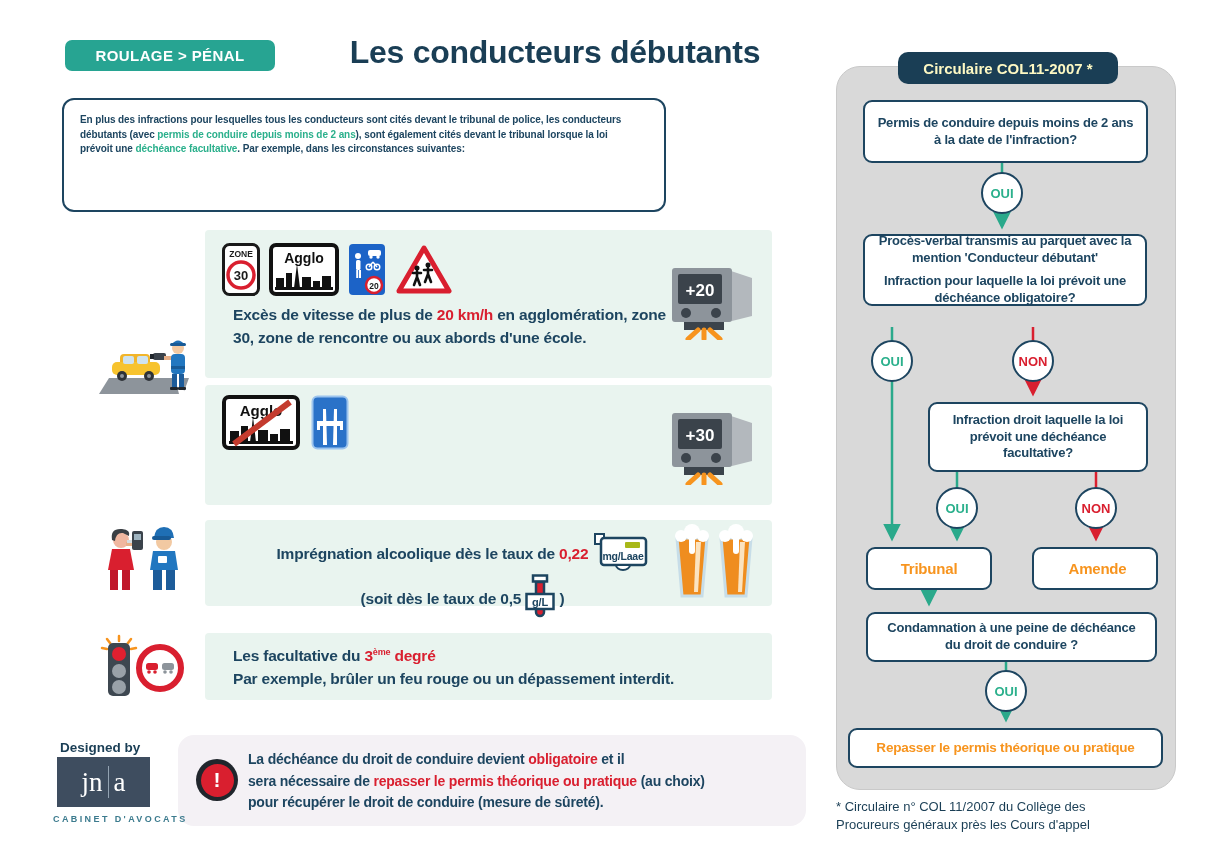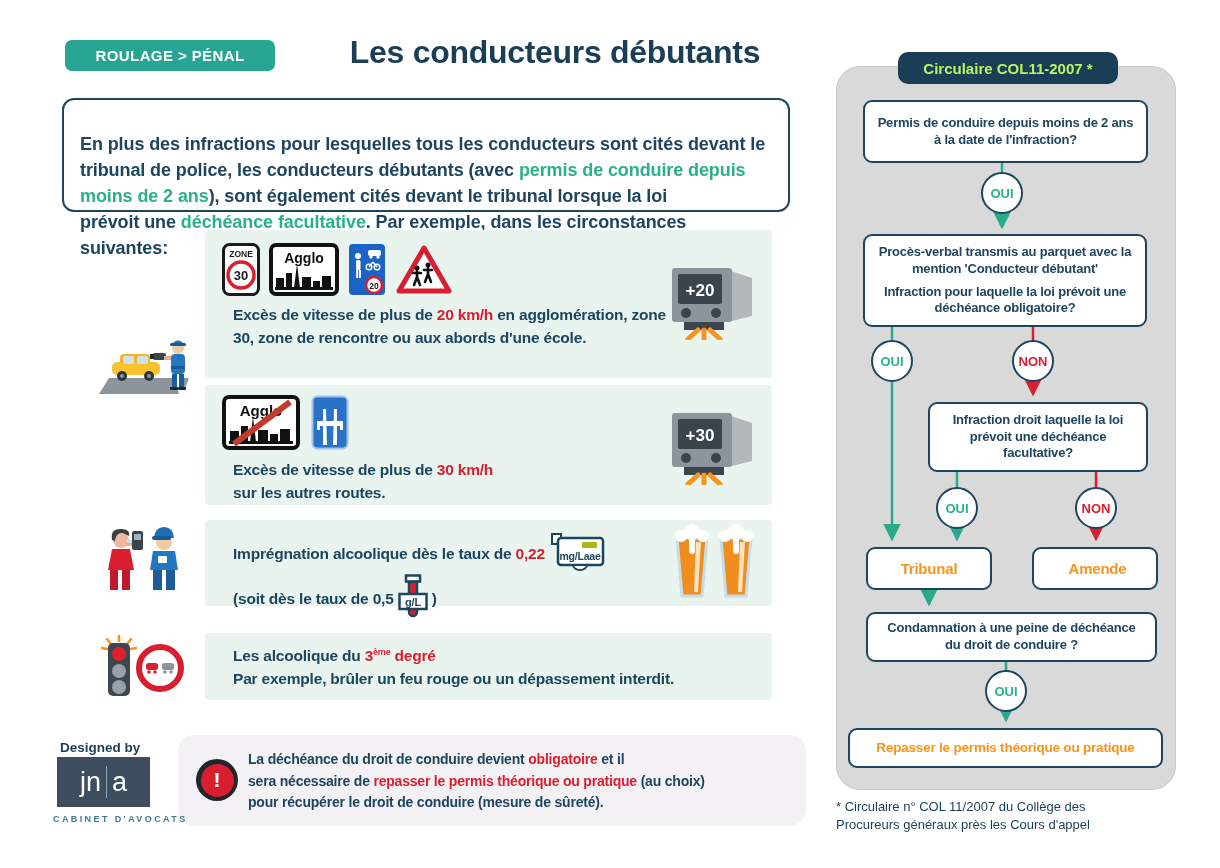--- a/index.html
+++ b/index.html
@@ -9,52 +9,52 @@
   .teal{color:#2bb08c;}
   .red{color:#d91f2f;}
   .orange{color:#f7941e;}
 
   .top-badge{position:absolute;left:65px;top:40px;width:210px;height:31px;background:#27a492;
              border-radius:7px;display:flex;align-items:center;justify-content:center;
              color:#fff;font-weight:bold;font-size:15px;letter-spacing:.4px;text-align:right;}
   .main-title{position:absolute;left:318px;top:34px;width:474px;text-align:center;
               font-size:32px;font-weight:bold;color:#1a3e55;letter-spacing:-.3px;}
 
-  .intro{position:absolute;left:62px;top:98px;width:728px;height:114px;box-sizing:border-box;
-         border:2px solid #1d4560;border-radius:12px;padding:31px 16px;
-         font-size:18px;font-weight:bold;line-height:1.45;letter-spacing:-.1px;}
+  .intro{position:absolute;left:62px;top:98px;width:604px;height:114px;box-sizing:border-box;
+         border:2px solid #1d4560;border-radius:12px;padding:13px 16px;
+         font-size:10px;font-weight:bold;line-height:1.45;letter-spacing:-.1px;}
 
   .row{position:absolute;left:205px;width:567px;background:#e9f4ef;border-radius:4px;box-sizing:border-box;}
   .signs{display:flex;align-items:flex-end;gap:9px;}
   .row-text{font-weight:bold;font-size:15.5px;letter-spacing:-.2px;line-height:1.5;color:#1d4560;}
   .row-text sup{font-size:9px;}
   .radar{position:absolute;}
 
   .warn-box{position:absolute;left:178px;top:735px;width:628px;height:91px;background:#f4f1f5;
             border-radius:16px;box-sizing:border-box;}
   .warn-icon{position:absolute;left:18px;top:24px;width:42px;height:42px;border-radius:50%;
              background:#20262c;display:flex;align-items:center;justify-content:center;}
   .warn-icon .inner{width:33px;height:33px;border-radius:50%;background:#d91f2f;display:flex;
              align-items:center;justify-content:center;color:#fff;font-weight:bold;font-size:21px;}
   .warn-text{position:absolute;left:70px;top:14px;width:545px;font-weight:bold;font-size:14px;
              letter-spacing:-.2px;line-height:1.55;}
 
   .designed{position:absolute;left:60px;top:740px;font-size:13.5px;font-weight:bold;color:#1a3e55;}
   .logo-box{position:absolute;left:57px;top:757px;width:93px;height:50px;background:#3e4d5f;
             display:flex;align-items:center;justify-content:center;color:#fff;
-            font-family:Liberation Sans, sans-serif;font-size:27px;}
+            font-family:Liberation Serif, serif;font-size:27px;}
   .logo-box .divider{display:inline-block;width:1px;height:32px;background:#93a3b2;margin:0 5px;}
   .tagline{position:absolute;left:53px;top:814px;width:160px;font-size:9px;font-weight:bold;
            letter-spacing:2.4px;color:#3c7b8e;}
 
   .panel{position:absolute;left:836px;top:66px;width:340px;height:724px;background:#d9d9d9;
          border:1px solid #c9c9c9;border-radius:24px;box-sizing:border-box;}
   .panel-badge{position:absolute;left:898px;top:52px;width:220px;height:32px;background:#1a3e55;
                border-radius:10px;display:flex;align-items:center;justify-content:center;
-               color:#bef264;font-weight:bold;font-size:15px;z-index:3;}
+               color:#fef9c3;font-weight:bold;font-size:15px;z-index:3;}
   #flow-svg{position:absolute;left:836px;top:66px;z-index:1;}
   .flow-box{position:absolute;background:#fff;border:2px solid #1d4560;border-radius:9px;
             display:flex;flex-direction:column;align-items:center;justify-content:center;
             text-align:center;font-weight:bold;color:#1d4560;font-size:13px;letter-spacing:-.2px;
             line-height:1.3;padding:4px 10px;box-sizing:border-box;z-index:2;}
   .flow-circle{position:absolute;width:42px;height:42px;border-radius:50%;background:#fff;
                border:2.5px solid #1d4560;display:flex;align-items:center;justify-content:center;
                font-weight:bold;font-size:13px;box-sizing:border-box;z-index:2;}
   .footnote{position:absolute;left:836px;top:798px;width:340px;text-align:left;
             font-size:13px;line-height:1.35;color:#1a3e55;}
@@ -229,42 +229,38 @@
         <rect x="1.5" y="1.5" width="35" height="52" rx="5" fill="#2a72c8" stroke="#9cc4ee" stroke-width="2"></rect>
         <g fill="#fff">
           <polygon points="12,50 16,50 15,14 12,14"></polygon>
           <polygon points="22,50 26,50 26,14 23,14"></polygon>
           <rect x="6" y="26" width="26" height="5"></rect>
           <rect x="6" y="31" width="3" height="4"></rect>
             <rect x="29" y="31" width="3" height="4"></rect>
         </g>
       </svg>
     </div>
-    <div class="row-text" style="margin:0 100px 0 28px;">
-      <span>Excès de vitesse de plus de </span><span class="red">30 km/h</span><br>
-      <span>sur les autres routes.</span>
-    </div>
     <svg class="radar" style="right:16px;top:26px;" width="86" height="74" viewBox="0 0 86 74">
       <polygon points="58,4 82,12 82,50 58,56" fill="#b3b8bd"></polygon>
       <rect x="2" y="2" width="60" height="54" rx="3" fill="#8d949b"></rect>
       <rect x="8" y="8" width="44" height="30" rx="2" fill="#3b434b"></rect>
       <text x="30" y="30" font-size="17" font-weight="bold" fill="#fff" text-anchor="middle">+30</text>
       <circle cx="16" cy="47" r="5" fill="#3b434b"></circle>
         <circle cx="46" cy="47" r="5" fill="#3b434b"></circle>
       <rect x="14" y="56" width="40" height="8" fill="#3b434b"></rect>
       <g stroke="#f7941e" stroke-width="5" stroke-linecap="round">
         <line x1="28" y1="64" x2="18" y2="73"></line>
           <line x1="34" y1="64" x2="34" y2="73"></line>
           <line x1="40" y1="64" x2="50" y2="73"></line>
       </g>
     </svg>
   </div>
 
   <div class="row" style="top:520px;height:86px;">
-    <div class="row-text" style="padding:12px 80px 0 28px;">
+    <div class="row-text" style="padding:12px 80px 0 28px;text-align:center;">
       <span>Imprégnation alcoolique dès le taux de </span><span class="red">0,22</span>
       <svg width="56" height="42" viewBox="0 0 56 42" style="vertical-align:-15px">
         <rect x="3" y="2" width="9" height="10" fill="#fff" stroke="#1d4560" stroke-width="2"></rect>
         <rect x="9" y="6" width="45" height="27" rx="3" fill="#fff" stroke="#1d4560" stroke-width="2.5"></rect>
         <rect x="33" y="10" width="15" height="6" rx="1" fill="#a8b818"></rect>
         <text x="31" y="28" font-size="10.5" font-weight="bold" fill="#1d4560" text-anchor="middle">mg/Laae</text>
         <path d="M24,33 a7,5 0 0 0 14,0 Z" fill="#fff" stroke="#1d4560" stroke-width="2"></path>
       </svg>
       <br>
       <span>(soit dès le taux de </span><span>0,5</span>
@@ -293,21 +289,21 @@
         <circle cx="9" cy="12" r="6" fill="#fff"></circle>
           <circle cx="20" cy="8" r="8" fill="#fff"></circle>
           <circle cx="31" cy="12" r="6" fill="#fff"></circle>
         <rect x="17" y="12" width="6" height="18" rx="3" fill="#fff"></rect>
       </g>
     </svg>
   </div>
 
   <div class="row" style="top:633px;height:67px;">
     <div class="row-text" style="padding:11px 20px 0 28px;">
-      <span>Les alcoolique du </span><span class="red"><span>3</span><sup>ème</sup><span> degré</span></span><br>
+      <span>Les facultative du </span><span class="red"><span>3</span><sup>ème</sup><span> degré</span></span><br>
       <span>Par exemple, brûler un feu rouge ou un dépassement interdit.</span>
     </div>
   </div>
 
   <div class="warn-box">
     <div class="warn-icon">
       <div class="inner">
           <span>!</span>
         </div>
     </div>
@@ -350,21 +346,21 @@
 
   <div class="panel-badge">Circulaire COL11-2007 *</div>
 
   <div class="flow-box" style="left:863px;top:100px;width:285px;height:63px;">
     <span>Permis de conduire depuis moins de 2 ans à la date de l'infraction?</span>
   </div>
   <div class="flow-circle" style="left:981px;top:172px;">
     <span class="teal">OUI</span>
   </div>
 
-  <div class="flow-box" style="left:863px;top:234px;width:284px;height:93px;">
+  <div class="flow-box" style="left:863px;top:234px;width:284px;height:72px;">
     <span style="margin-bottom:6px;">Procès-verbal transmis au parquet avec la mention 'Conducteur débutant'</span>
     <span>Infraction pour laquelle la loi prévoit une déchéance obligatoire?</span>
   </div>
   <div class="flow-circle" style="left:871px;top:340px;">
     <span class="teal">OUI</span>
   </div>
   <div class="flow-circle" style="left:1012px;top:340px;">
     <span class="red">NON</span>
   </div>
 

